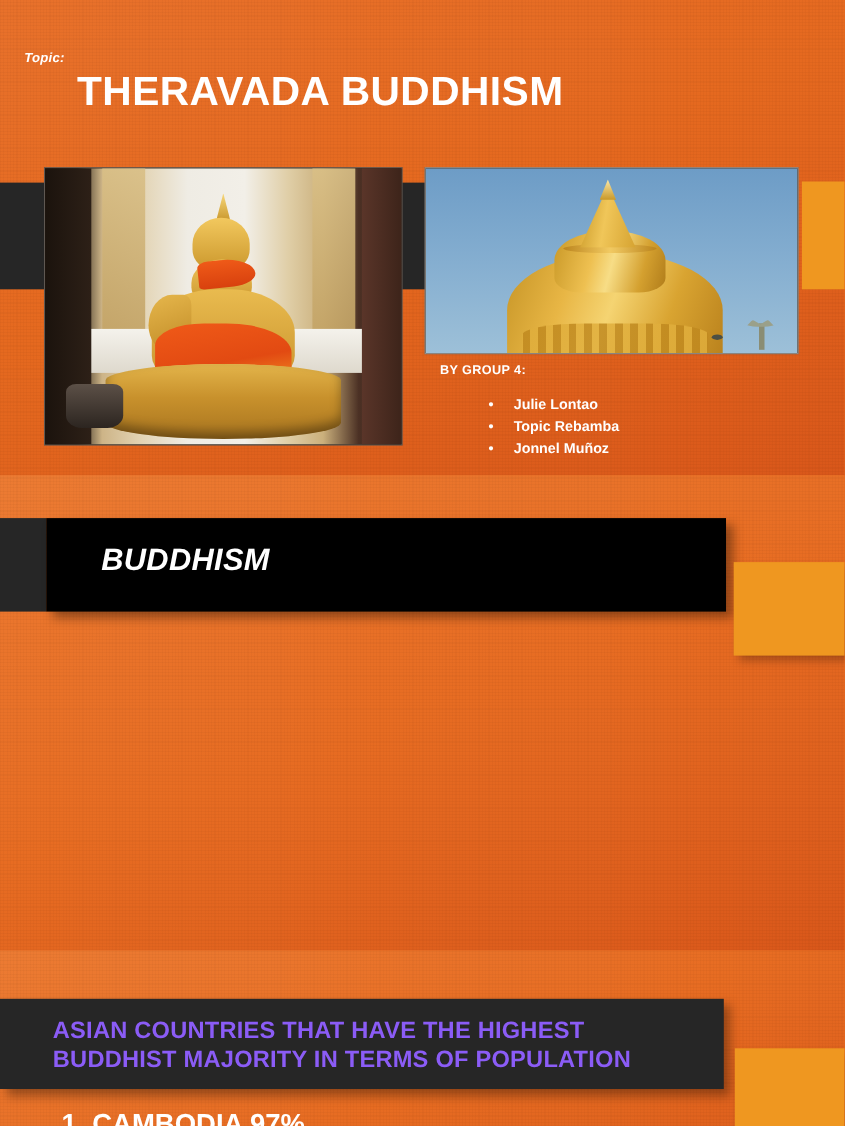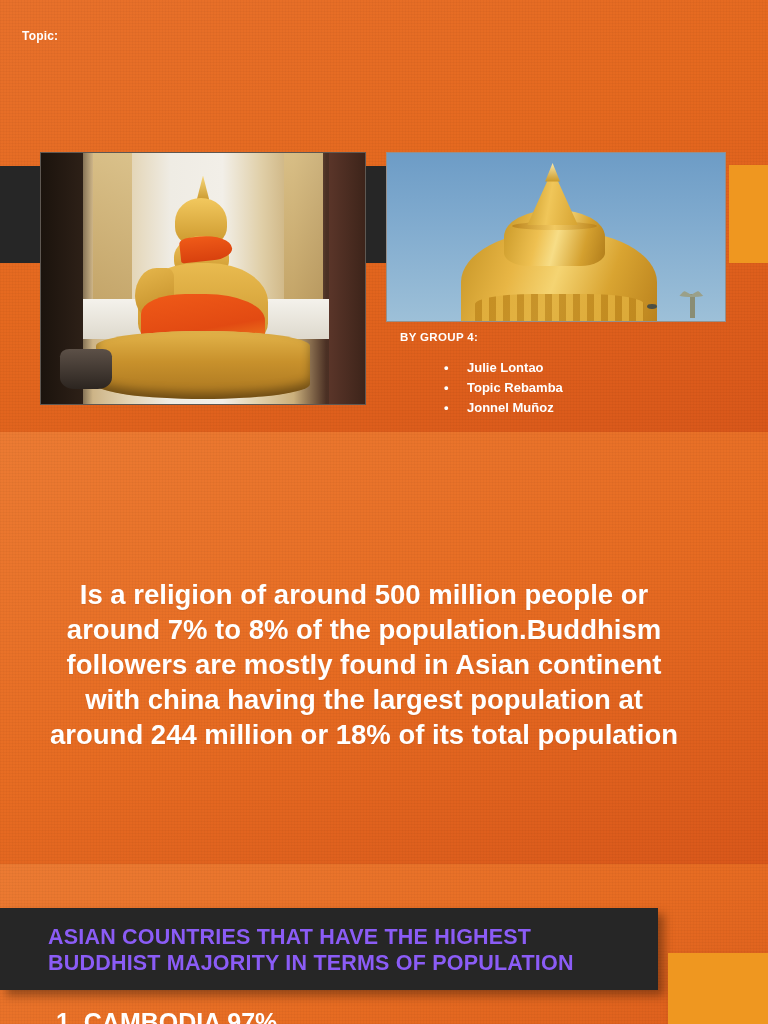--- a/index.html
+++ b/index.html
@@ -44,23 +44,24 @@
   
   #slide-2 { top: 432px; height: 432px;
     background: linear-gradient(160deg, #ec7b33 0%, #e76c22 50%, #d9571a 100%); }
   
   #slide-3 { top: 864px; height: 160px;
     background: linear-gradient(160deg, #ec7b33 0%, #e76c22 60%, #dd5e1c 100%); }
 
   
   .topic-label {
     position: absolute;
-    left: 22px; top: 29px;
+    left: 22px; top: 45px;
     font-size: 12px;
     font-weight: bold;
+    font-style: italic;
     color: #ffffff;
     letter-spacing: .2px;
     z-index: 6;
   }
   .main-title {
     position: absolute;
     left: 70px; top: 62px;
     font-size: 37px;
     font-weight: bold;
     color: #ffffff;
@@ -295,20 +296,21 @@
 </head>
 <body>
 
 <div id="deck">
 
   <section class="slide" id="slide-1">
 
     <div class="dark-band-left"></div>
 
     <div class="topic-label">Topic:</div>
+    <h1 class="main-title">THERAVADA BUDDHISM</h1>
 
     <figure class="photo" id="photo-buddha">
       <div class="buddha-scene">
         <div class="bd-pillar-l"></div>
         <div class="bd-pillar-r"></div>
         <div class="bd-wall"></div>
         <div class="bd-dark-l"></div>
         <div class="bd-dark-r"></div>
         <div class="bd-spire"></div>
         <div class="bd-head-back"></div>
@@ -352,22 +354,28 @@
       </li>
       <li>
         <span class="bullet">•</span>
         <span>Jonnel Muñoz</span>
       </li>
     </ul>
   </section>
 
   <section class="slide" id="slide-2">
 
-
-    <p class="body-paragraph">Is a religion of around 500 million people or around 7% to 8% of  the population.Buddhism followers  are mostly found in Asian continent with china having the largest population at around 244 million or 18% of its total population</p>
+    <div class="title-bar-wrap" id="bar2-wrap">
+      <div class="bar-dark-tail"></div>
+      <div class="bar-black">
+        <div class="bar-title">BUDDHISM</div>
+      </div>
+      <div class="accent-amber" id="accent-slide2"></div>
+    </div>
+
   </section>
 
   <section class="slide" id="slide-3">
 
     <div class="title-bar-wrap" id="bar3-wrap">
       <div class="bar-gray">
         <div class="bar-title-3">ASIAN COUNTRIES THAT HAVE THE HIGHEST BUDDHIST MAJORITY IN TERMS OF POPULATION</div>
       </div>
       <div class="accent-amber" id="accent-slide3"></div>
     </div>

